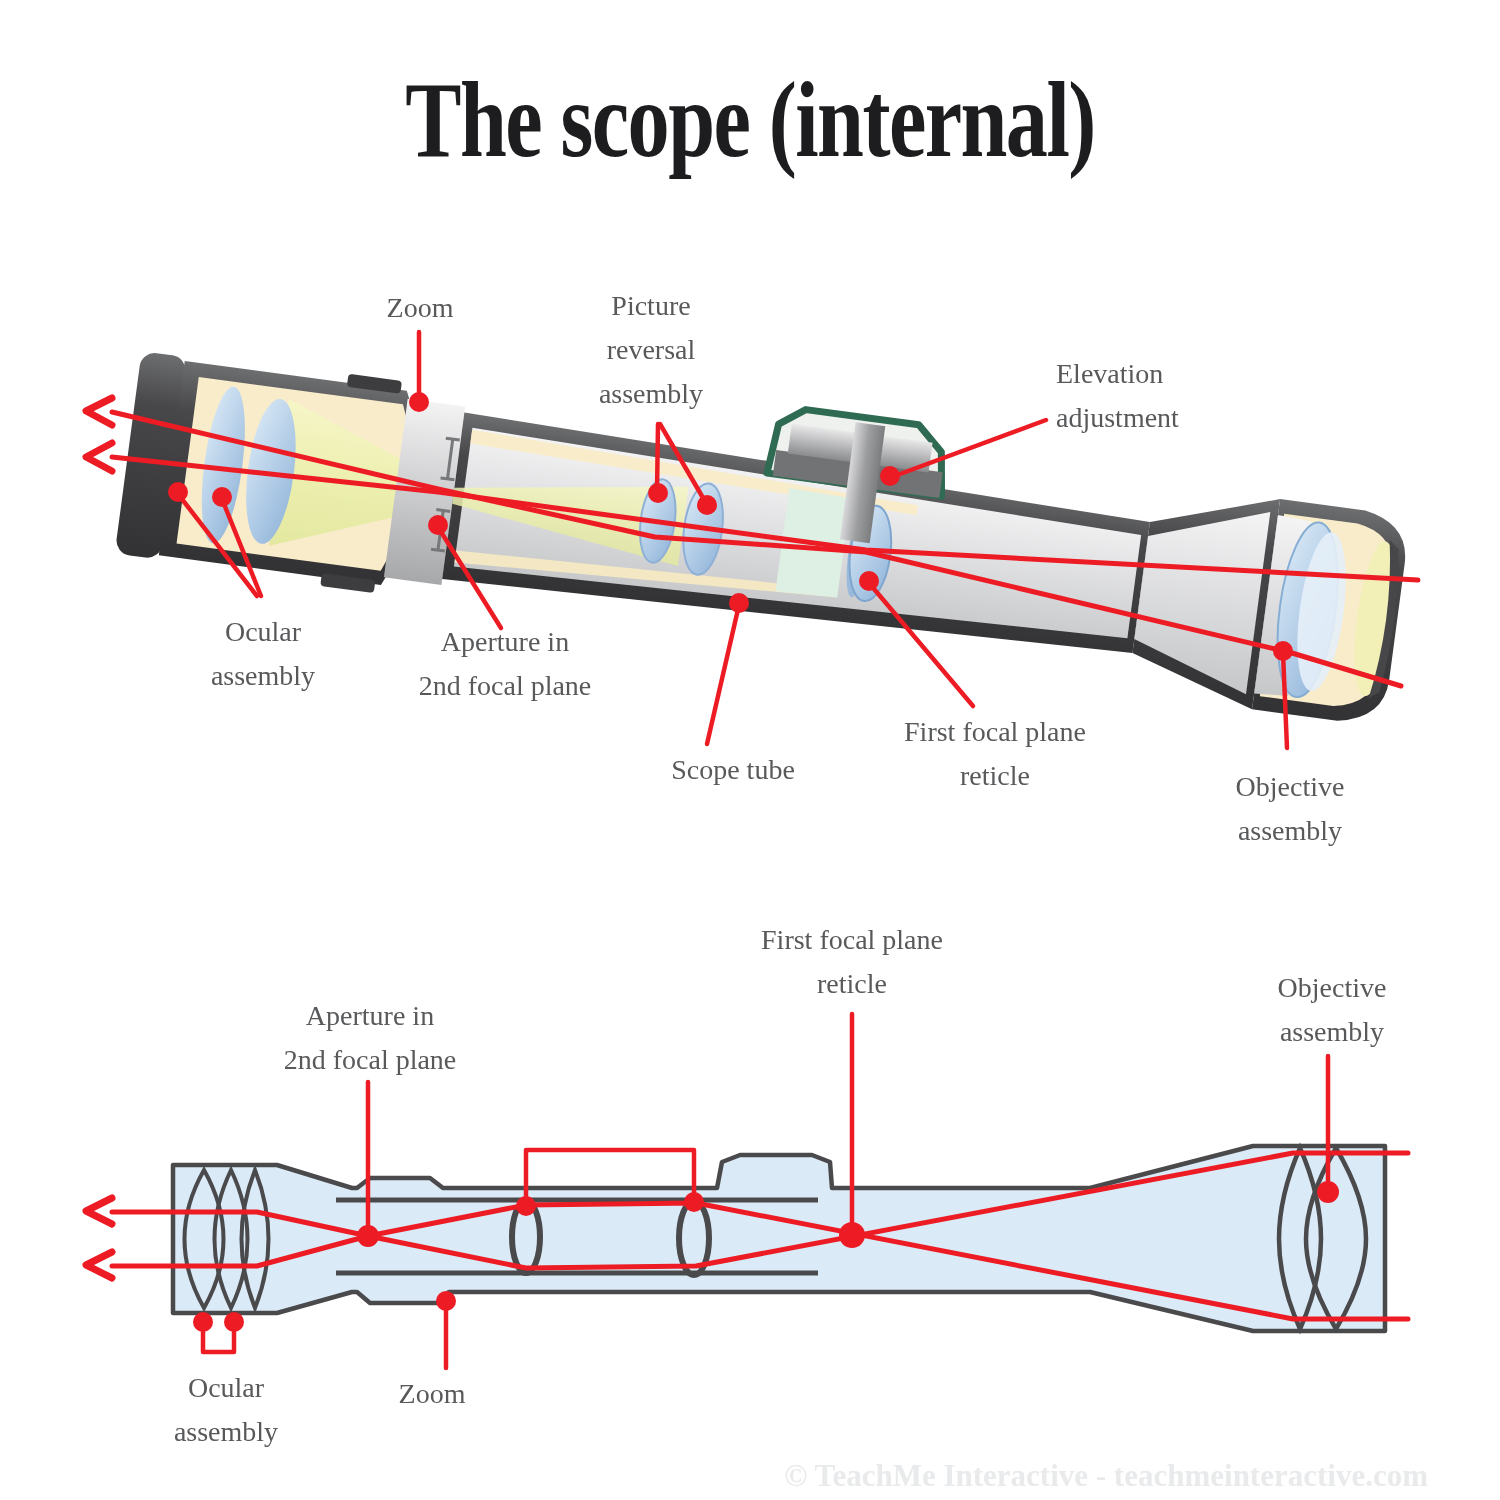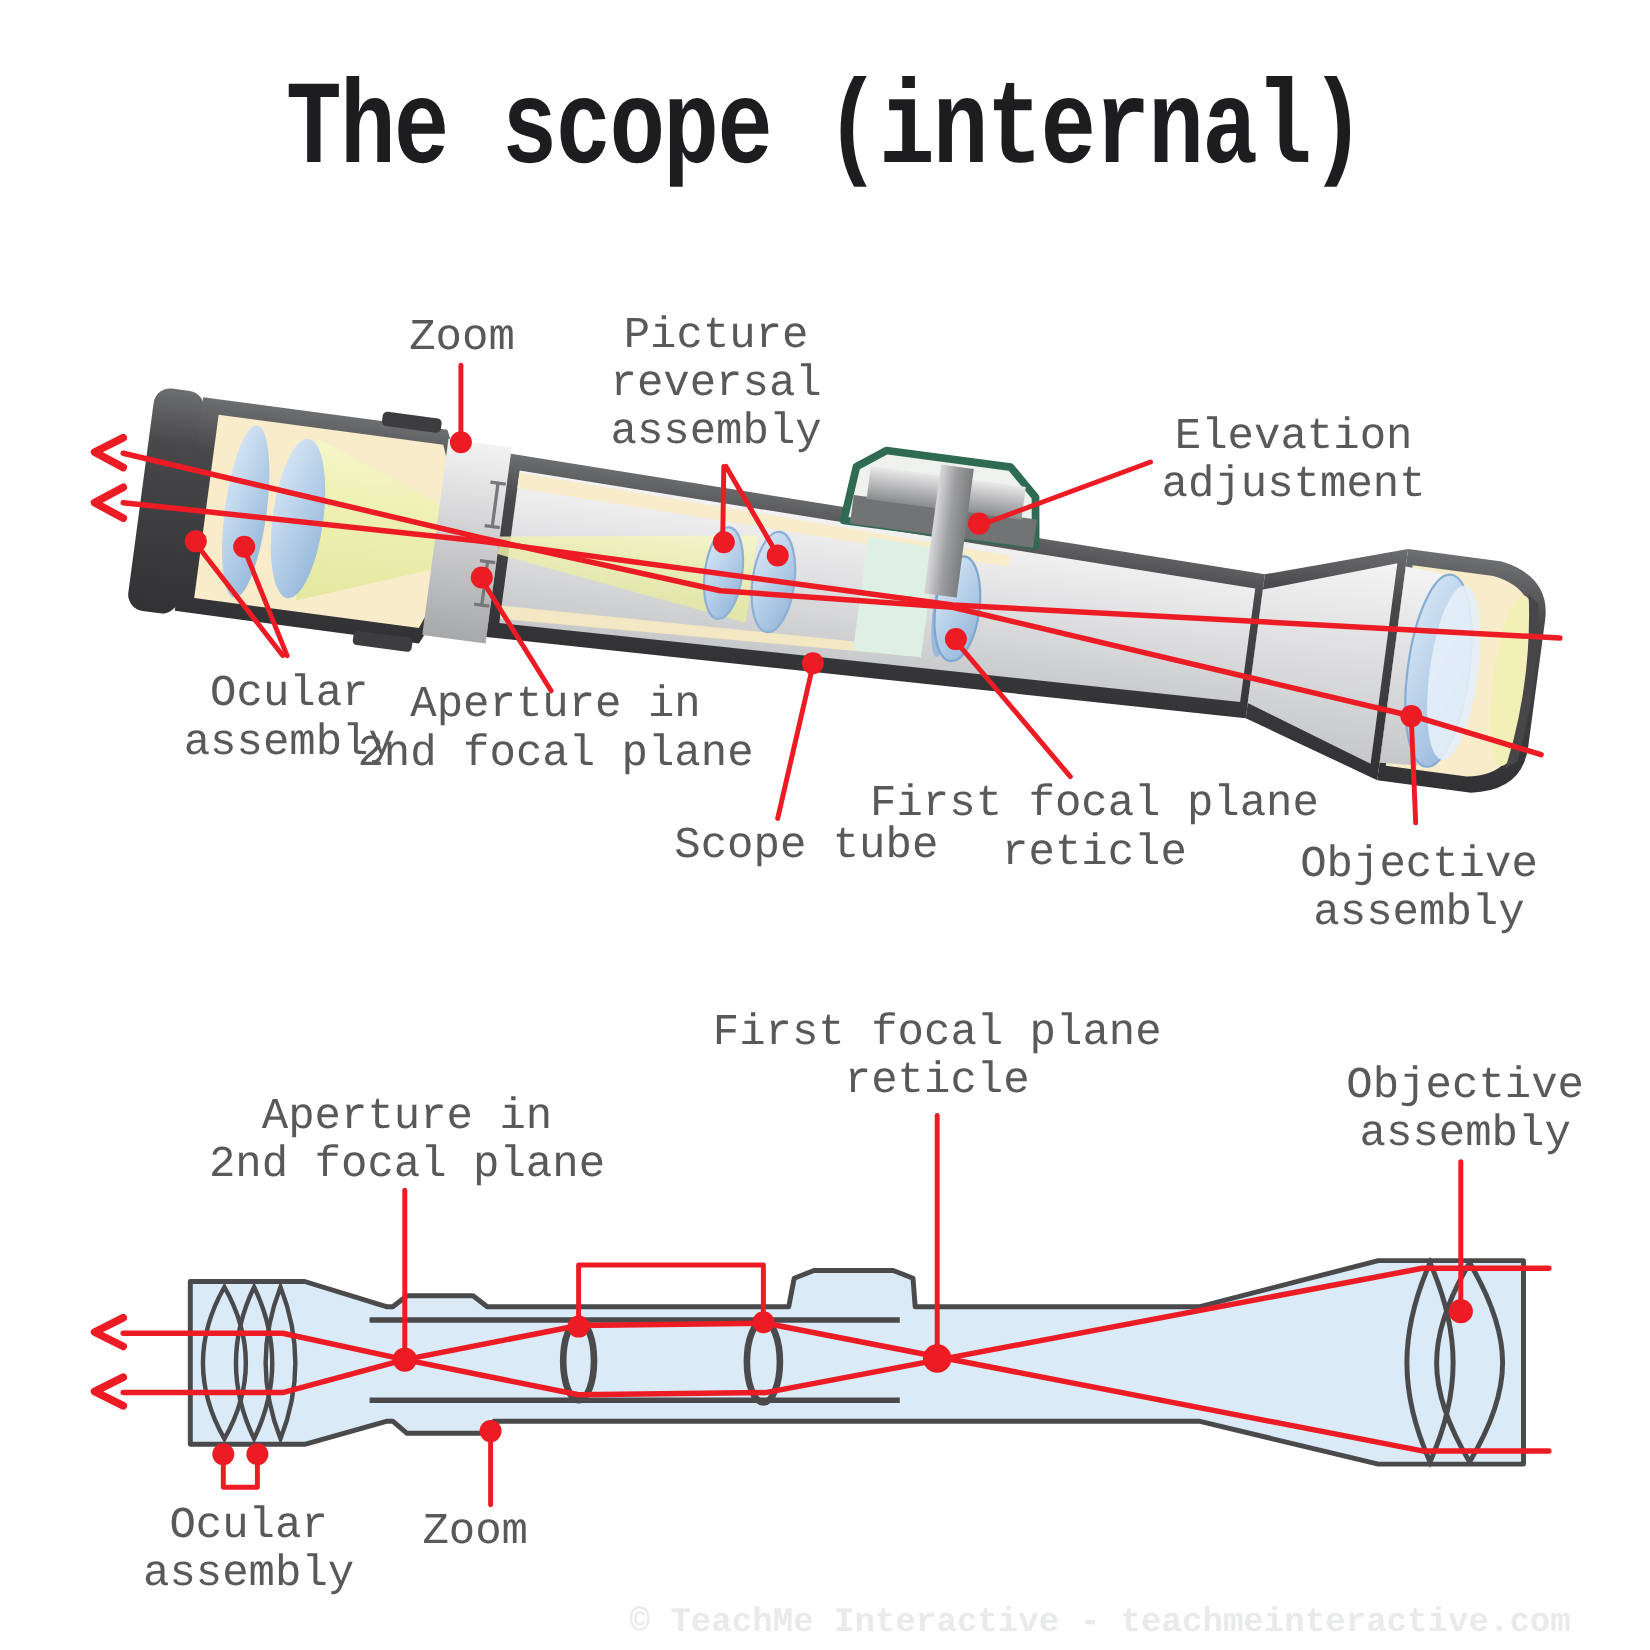--- a/index.html
+++ b/index.html
@@ -1,30 +1,30 @@
 <!DOCTYPE html>
 <html><head>
 <meta charset="utf-8">
 <style>
   html,body{margin:0;padding:0;background:#ffffff;}
   #stage{position:relative;width:1500px;height:1500px;overflow:hidden;background:#fff;
-         font-family:Liberation Mono, monospace;}
+         font-family:Liberation Serif, serif;}
   #page-title{position:absolute;left:50%;top:58px;transform:translateX(-50%) scaleX(.78);
       transform-origin:center top;font-size:108px;font-weight:bold;color:#1d1d1f;
       white-space:nowrap;letter-spacing:-2px;}
-  .label{position:absolute;color:#58595b;font-size:40px;line-height:44px;text-align:center;
+  .label{position:absolute;color:#58595b;font-size:28px;line-height:44px;text-align:center;
       white-space:pre-line;transform:translateX(-50%);}
   .label.left{transform:none;text-align:left;}
   #watermark{position:absolute;right:72px;top:1458px;font-size:31px;font-weight:bold;
       color:#e9eaeb;white-space:nowrap;}
   svg{position:absolute;left:0;top:0;}
   
   #lbl-zoom{left:420px;top:286px;}
   #lbl-picrev{left:651px;top:284px;}
-  #lbl-elev{left:1056px;top:376px;text-align:center;}
+  #lbl-elev{left:1056px;top:352px;}
   #lbl-ocular{left:263px;top:610px;}
   #lbl-aperture{left:505px;top:620px;}
   #lbl-scopetube{left:705px;top:748px;margin-left:28px;}
   #lbl-ffp{left:995px;top:710px;}
   #lbl-objective{left:1290px;top:765px;}
   #lbl-ffp-b{left:852px;top:918px;}
   #lbl-objective-b{left:1332px;top:966px;}
   #lbl-aperture-b{left:370px;top:994px;}
   #lbl-erector-b{left:613px;top:1046px;}
   #lbl-ocular-b{left:226px;top:1366px;}

